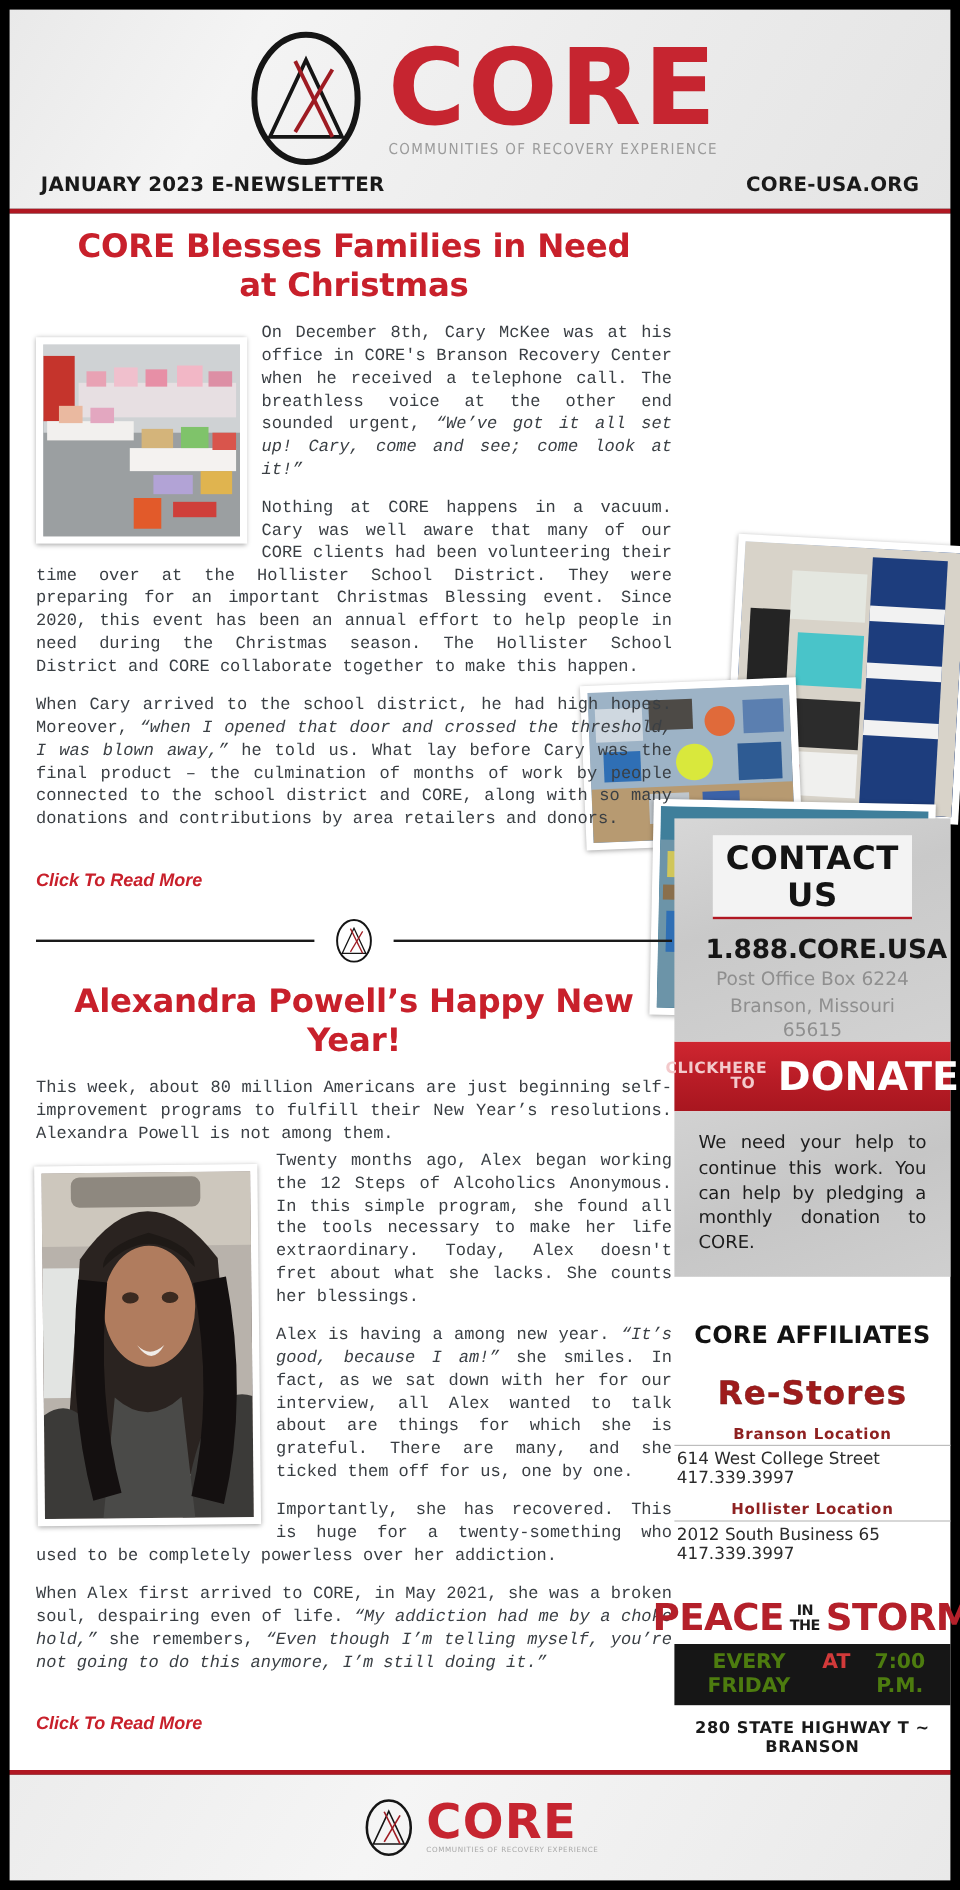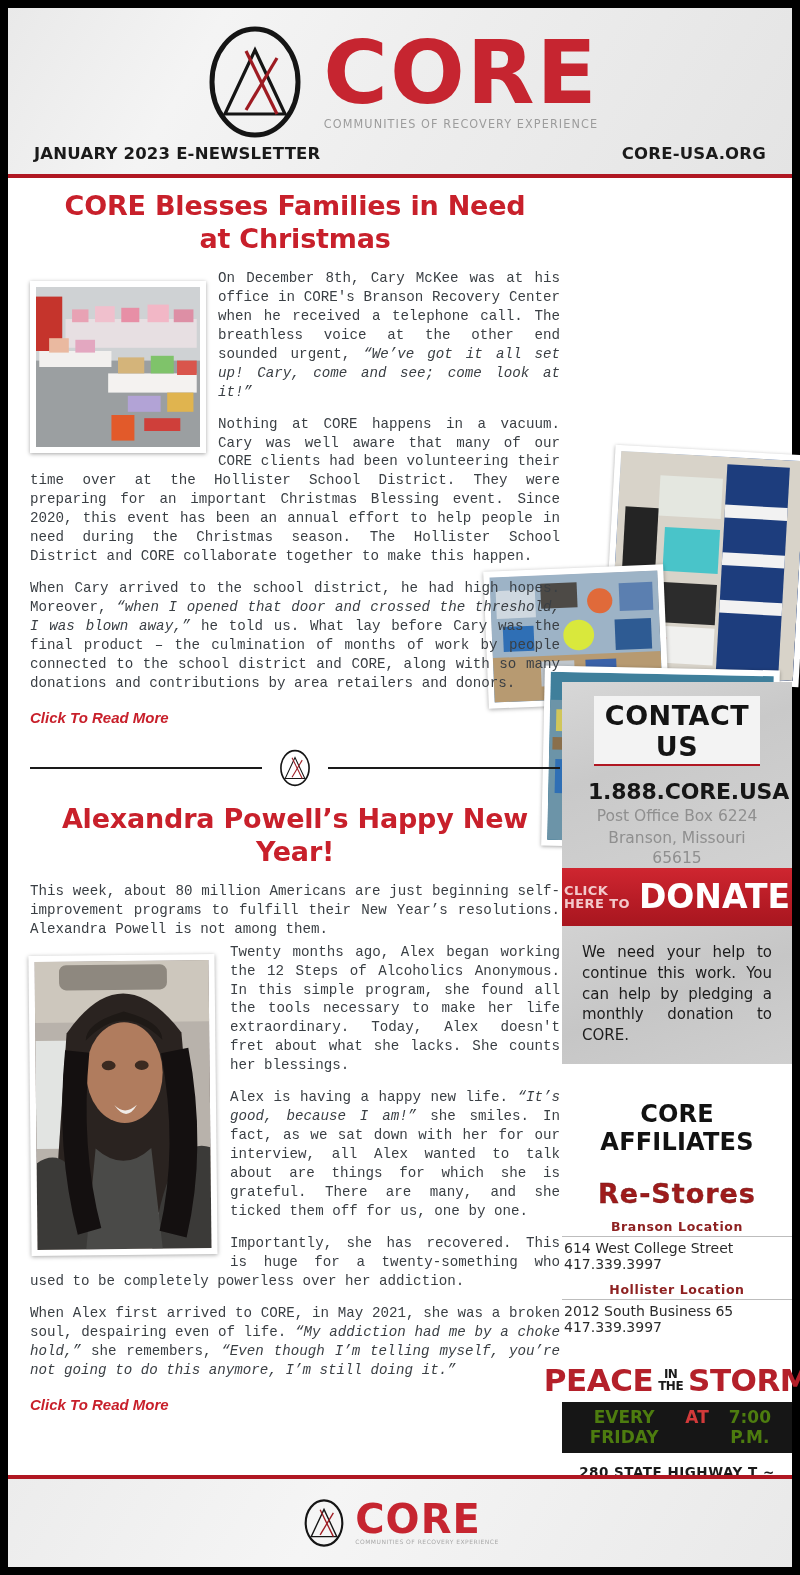--- a/index.html
+++ b/index.html
@@ -109,21 +109,21 @@
     line-height: 1.335;
     color: #3a3f44;
     text-align: justify;
     margin-top: 13px;
     font-family: Liberation Mono, monospace;
   }
   .para i { font-style: italic; }
 
   .readmore {
     display: inline-block;
-    margin-top: 16px;
+    margin-top: 32px;
     font-size: 15px;
     font-style: italic;
     font-weight: 700;
     color: #C8202B;
     cursor: pointer;
     font-family: "Liberation Sans", sans-serif;
   }
 
   
   .photo {
@@ -237,28 +237,28 @@
   .donate-btn {
     background: linear-gradient(180deg,#CF2630 0%,#B81C26 55%,#A8161F 100%);
     display: flex;
     align-items: center;
     justify-content: center;
     gap: 9px;
     padding: 9px 0 10px;
     cursor: pointer;
   }
   .donate-small {
-    display: flex; flex-direction: column;
+    display: flex; flex-direction: row;
     line-height: 1.0;
     font-family: "DejaVu Sans", sans-serif;
     font-weight: 700;
     font-size: 13px;
     color: #f3c9cb;
     letter-spacing: 0.4px;
-    text-align: left;
+    text-align: center;
   }
   .donate-big {
     font-family: "DejaVu Sans", sans-serif;
     font-weight: 700;
     font-size: 33px;
     color: #ffffff;
     letter-spacing: 0px;
   }
 
   .help-box {
@@ -270,21 +270,21 @@
     font-size: 15px;
     line-height: 1.38;
     color: #1d1d1d;
     text-align: justify;
   }
 
   .affiliates-title {
     text-align: center;
     font-family: "DejaVu Sans", sans-serif;
     font-weight: 700;
-    font-size: 24px;
+    font-size: 20px;
     color: #121212;
     margin-top: 36px;
     letter-spacing: 0.2px;
   }
 
   .restores {
     text-align: center;
     font-family: "DejaVu Sans", sans-serif;
     font-weight: 700;
     font-size: 27px;
@@ -554,21 +554,21 @@
               <path d="M100 104 Q76 96 66 160 L100 160Z" fill="#3b3a38"></path>
               <path d="M34 104 Q50 118 66 104 L72 160 L28 160Z" fill="#4a4a48"></path>
               <path d="M24 50 Q18 104 30 150" stroke="#141010" stroke-width="14" fill="none"></path>
               <path d="M80 50 Q90 104 78 152" stroke="#141010" stroke-width="16" fill="none"></path>
             </svg>
           </div>
         </div>
 
         <p class="para" style="margin-top:4px">Twenty months ago, Alex began working the 12 Steps of Alcoholics Anonymous.  In this simple program, she found all the tools necessary to make her life extraordinary.  Today, Alex doesn't fret about what she lacks.  She counts her blessings.</p>
 
-        <p class="para"><span>Alex is having a happy new life.  </span><i>“It’s good, because I am!”</i><span> she smiles.  In fact, as we sat down with her for our interview, all Alex wanted to talk about are things for which she is grateful.  There are many, and she ticked them off for us, one by one.</span></p>
+        <p class="para"><span>Alex is having a among new year.  </span><i>“It’s good, because I am!”</i><span> she smiles.  In fact, as we sat down with her for our interview, all Alex wanted to talk about are things for which she is grateful.  There are many, and she ticked them off for us, one by one.</span></p>
 
         <p class="para">Importantly, she has recovered.  This is huge for a twenty-something who used to be completely powerless over her addiction.</p>
       </div>
 
       <p class="para"><span>When Alex first arrived to CORE, in May 2021, she was a broken soul, despairing even of life.  </span><i>“My addiction had me by a choke hold,”</i><span> she remembers, </span><i>“Even though I’m telling myself, you’re not going to do this anymore, I’m still doing it.”</i></p>
 
       <a class="readmore">Click To Read More</a>
     </div>
 
     <div class="sidebar">

